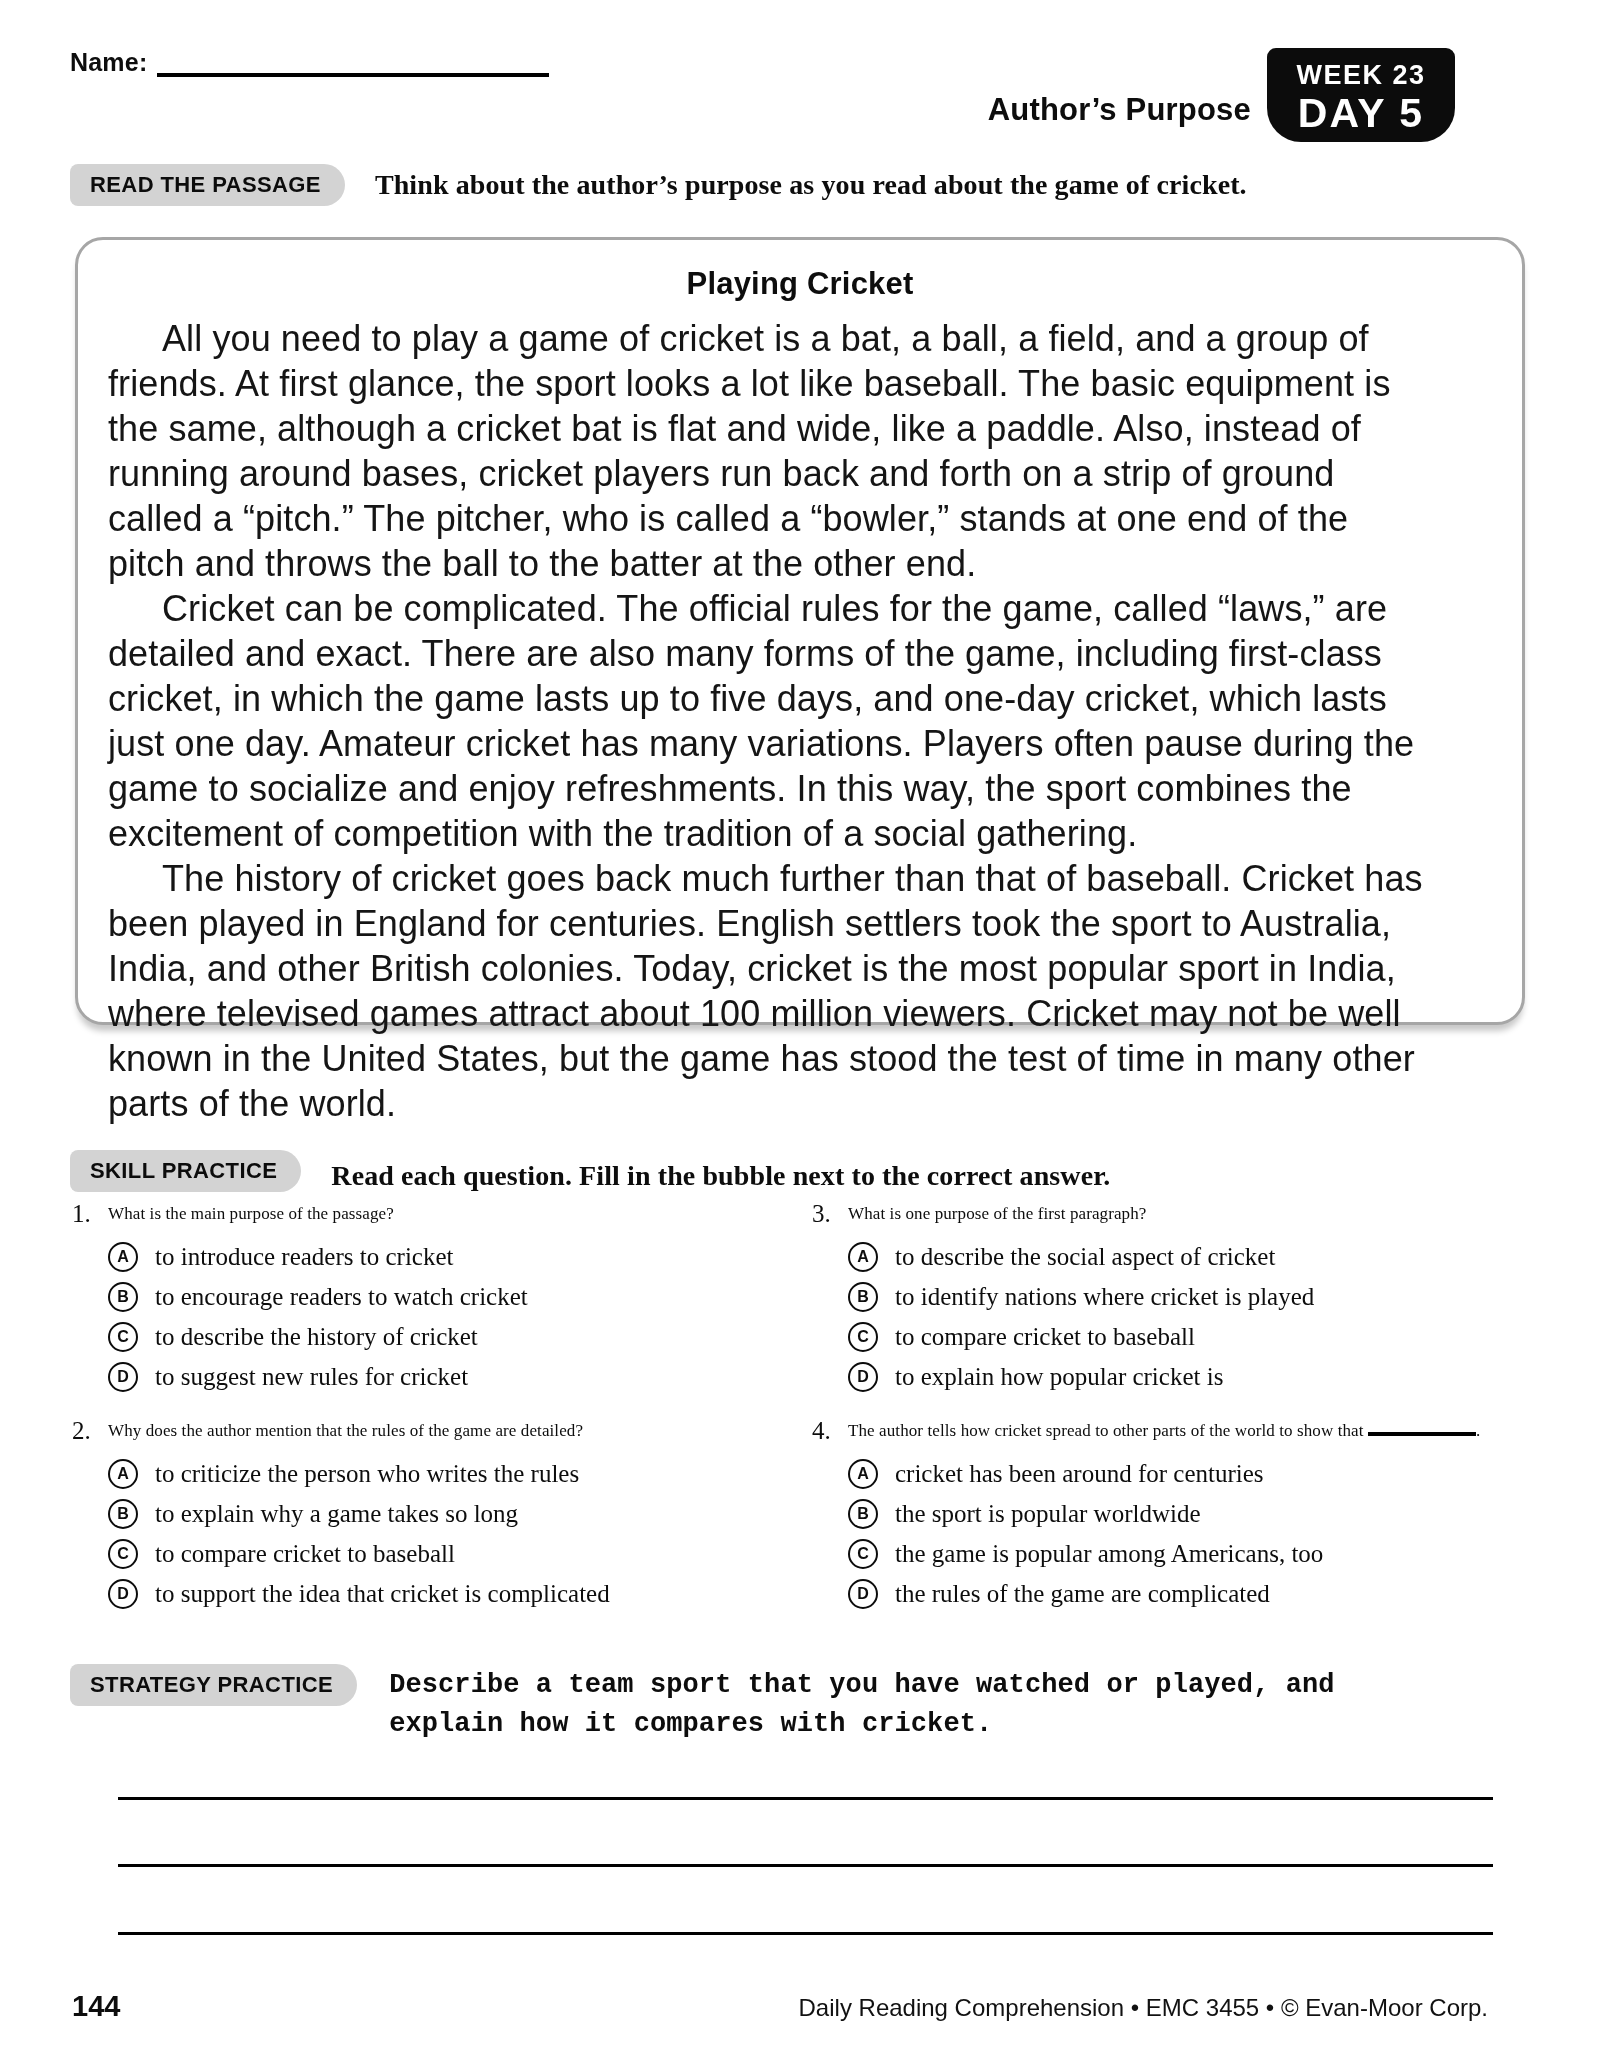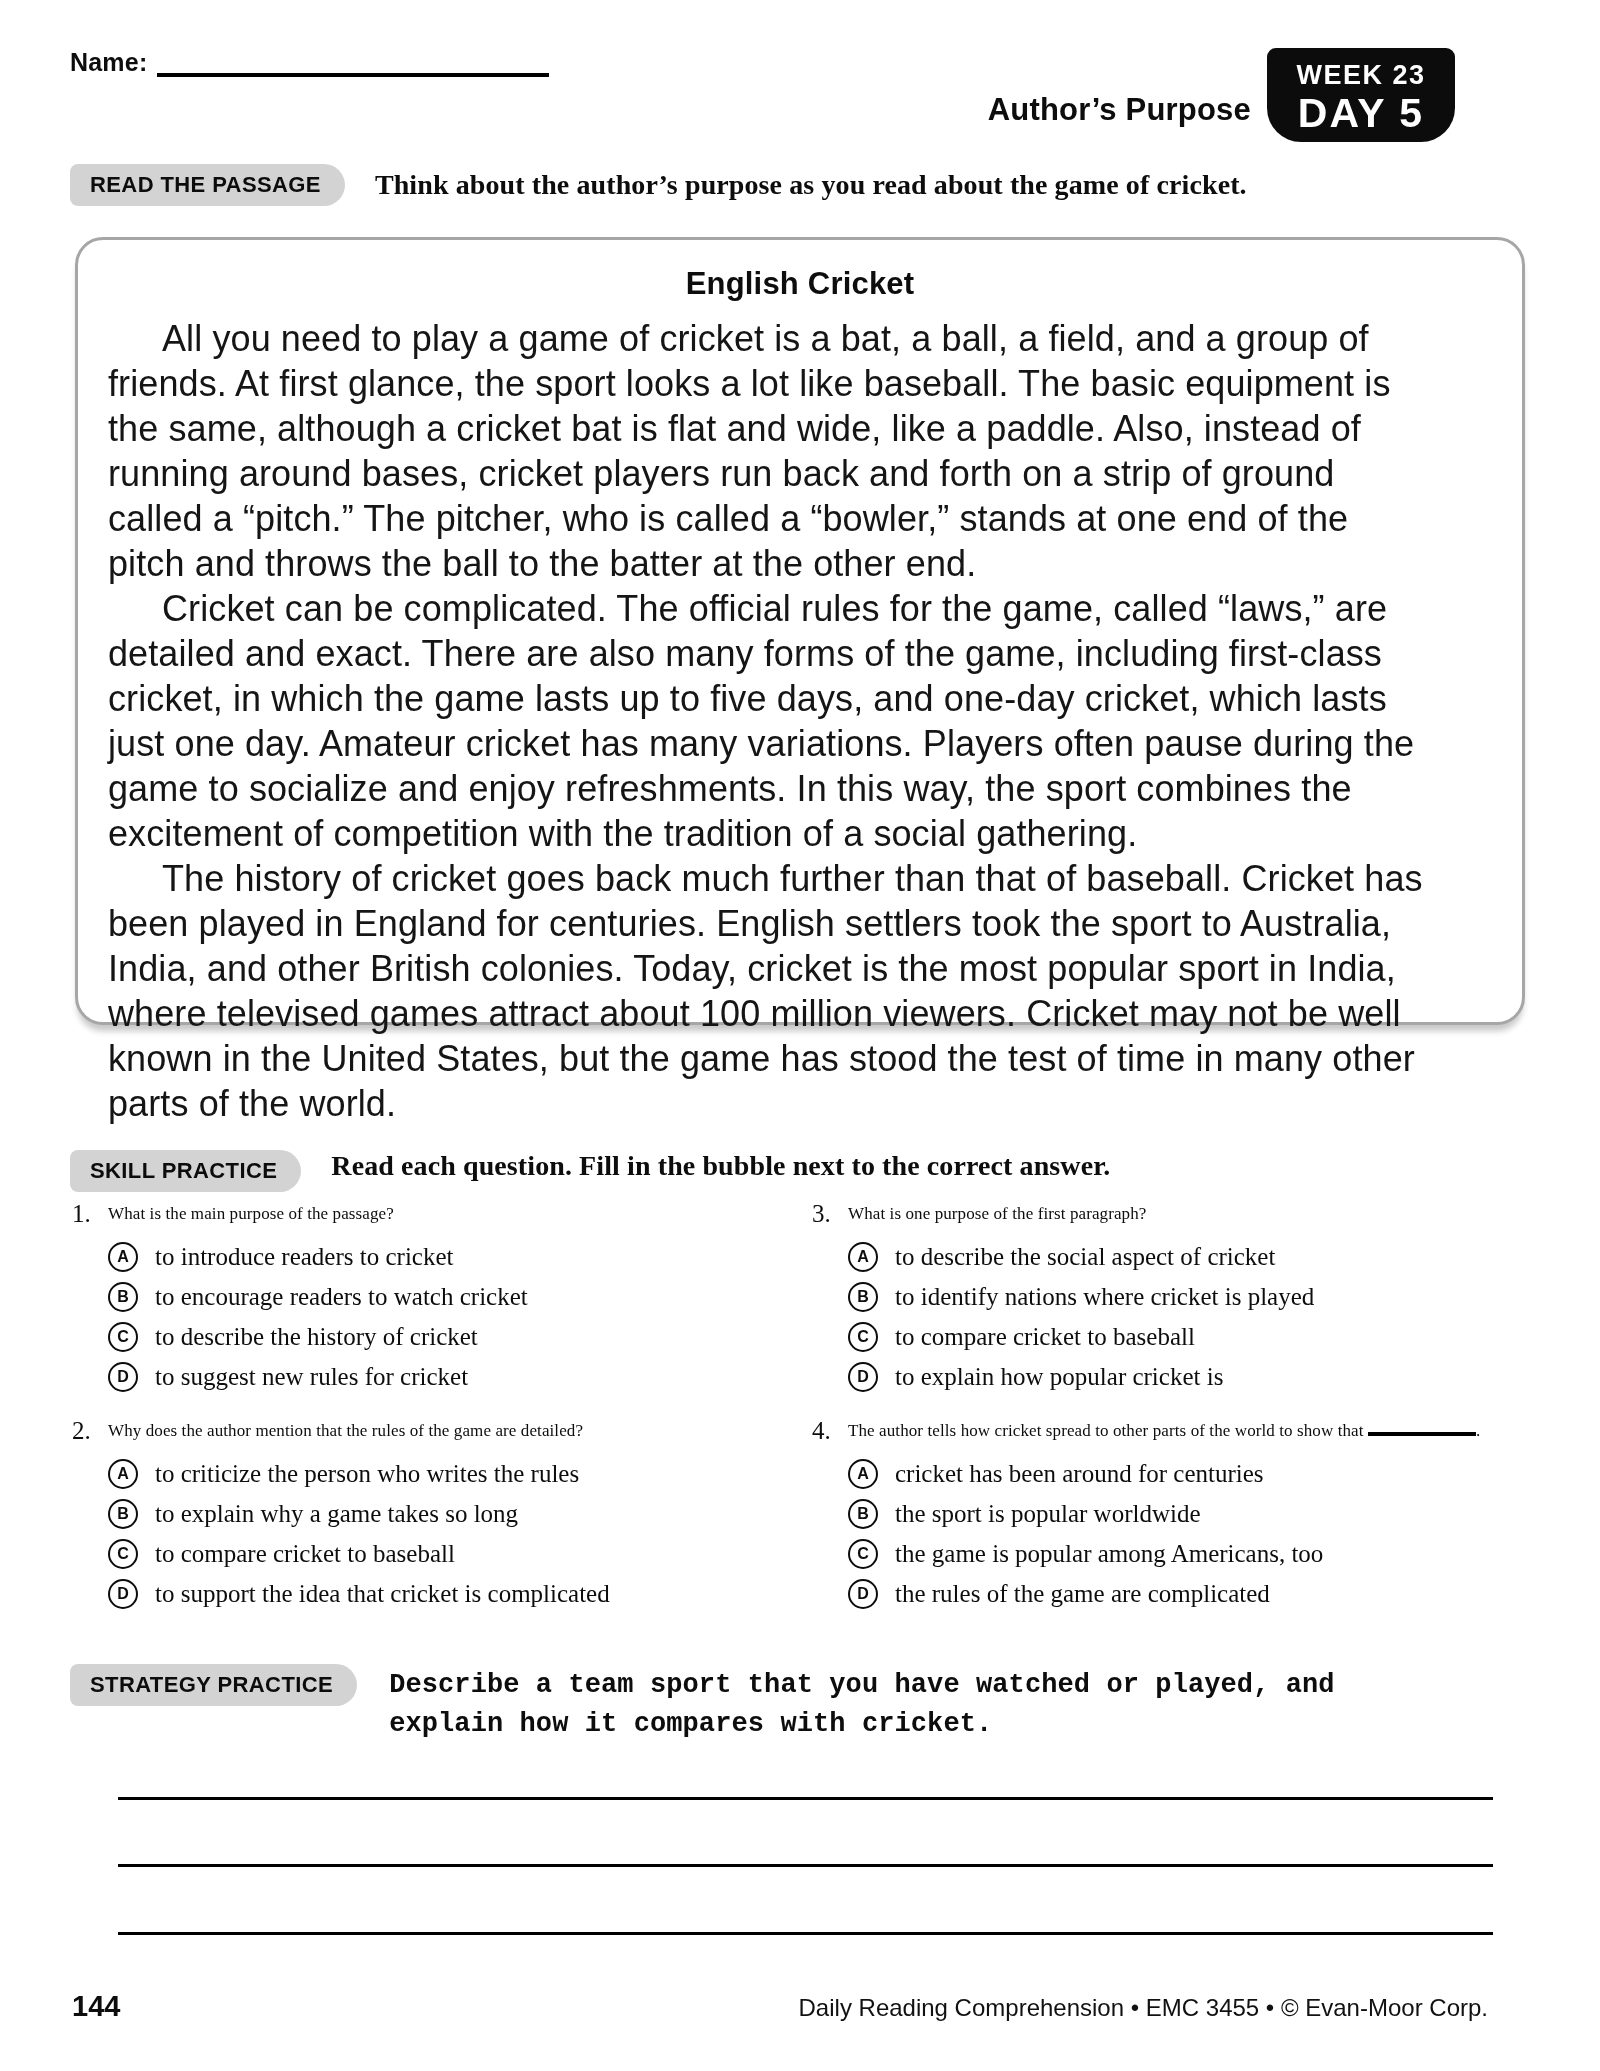--- a/index.html
+++ b/index.html
@@ -50,21 +50,21 @@
   .passage-title {
     text-align:center; font-size:31px; font-weight:bold;
     margin-right:-65px; margin-bottom:14px; letter-spacing:.2px;
   }
   .passage-par {
     font-size:36px; line-height:45px; color:#151515;
     text-indent:54px; letter-spacing:.1px;
   }
 
   
-  .skill-row { position:absolute; top:1150px; left:70px; right:70px; display:flex; align-items:flex-start; }
+  .skill-row { position:absolute; top:1150px; left:70px; right:70px; display:flex; align-items:flex-end; }
 
   .questions {
     position:absolute; top:1196px; left:70px; width:1465px;
     display:grid; grid-template-columns:695px 1fr; column-gap:45px;
     font-family:"Liberation Serif", serif;
   }
   .question { margin-bottom:20px; }
   .q-head { display:flex; }
   .q-num  { width:38px; flex:0 0 auto; font-size:25px; line-height:36px; padding-left:2px; }
   .q-stem { font-size:17px; line-height:36px; font-weight:normal; margin-bottom:7px; letter-spacing:.1px; }
@@ -109,21 +109,21 @@
     <span class="day-line">DAY 5</span>
   </div>
 </div>
 
 <div class="read-row">
   <span class="gray-badge">READ THE PASSAGE</span>
   <span class="serif-instruction">Think about the author’s purpose as you read about the game of cricket.</span>
 </div>
 
 <div class="passage-box">
-  <div class="passage-title">English Cricket</div>
+  <div class="passage-title">Playing Cricket</div>
   <p class="passage-par">All you need to play a game of cricket is a bat, a ball, a field, and a group of friends. At first glance, the sport looks a lot like baseball. The basic equipment is the same, although a cricket bat is flat and wide, like a paddle. Also, instead of running around bases, cricket players run back and forth on a strip of ground called a “pitch.” The pitcher, who is called a “bowler,” stands at one end of the pitch and throws the ball to the batter at the other end.</p>
   <p class="passage-par">Cricket can be complicated. The official rules for the game, called “laws,” are detailed and exact. There are also many forms of the game, including first-class cricket, in which the game lasts up to five days, and one-day cricket, which lasts just one day. Amateur cricket has many variations. Players often pause during the game to socialize and enjoy refreshments. In this way, the sport combines the excitement of competition with the tradition of a social gathering.</p>
   <p class="passage-par">The history of cricket goes back much further than that of baseball. Cricket has been played in England for centuries. English settlers took the sport to Australia, India, and other British colonies. Today, cricket is the most popular sport in India, where televised games attract about 100 million viewers. Cricket may not be well known in the United States, but the game has stood the test of time in many other parts of the world.</p>
 </div>
 
 <div class="skill-row">
   <span class="gray-badge">SKILL PRACTICE</span>
   <span class="serif-instruction">Read each question. Fill in the bubble next to the correct answer.</span>
 </div>
 

